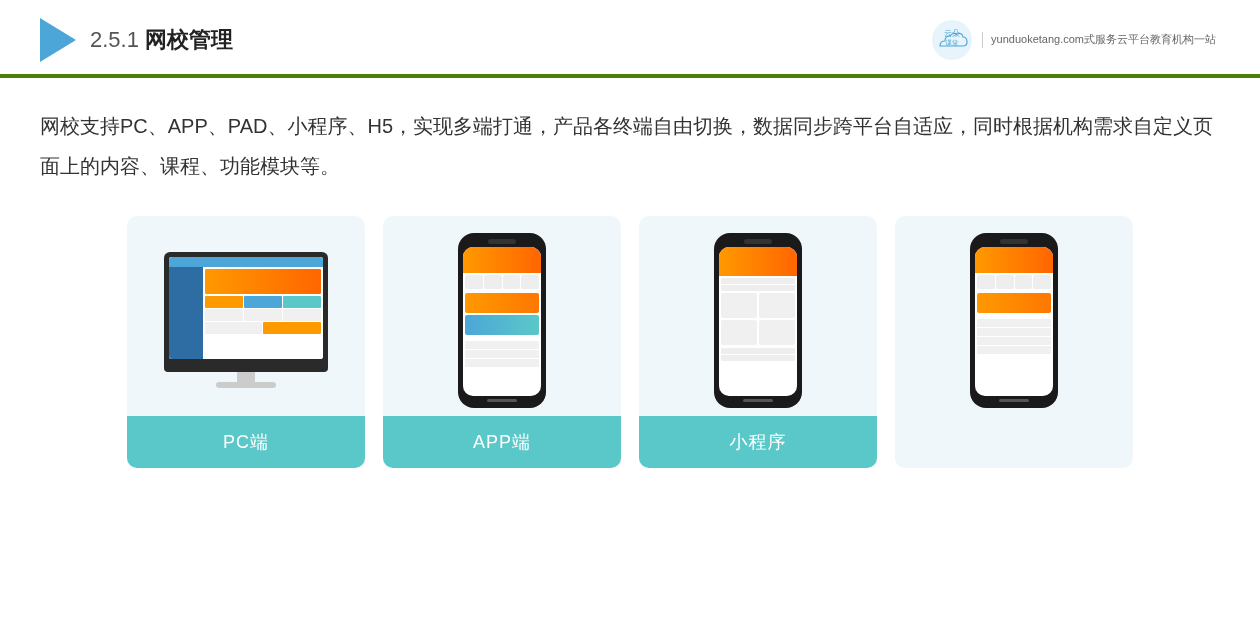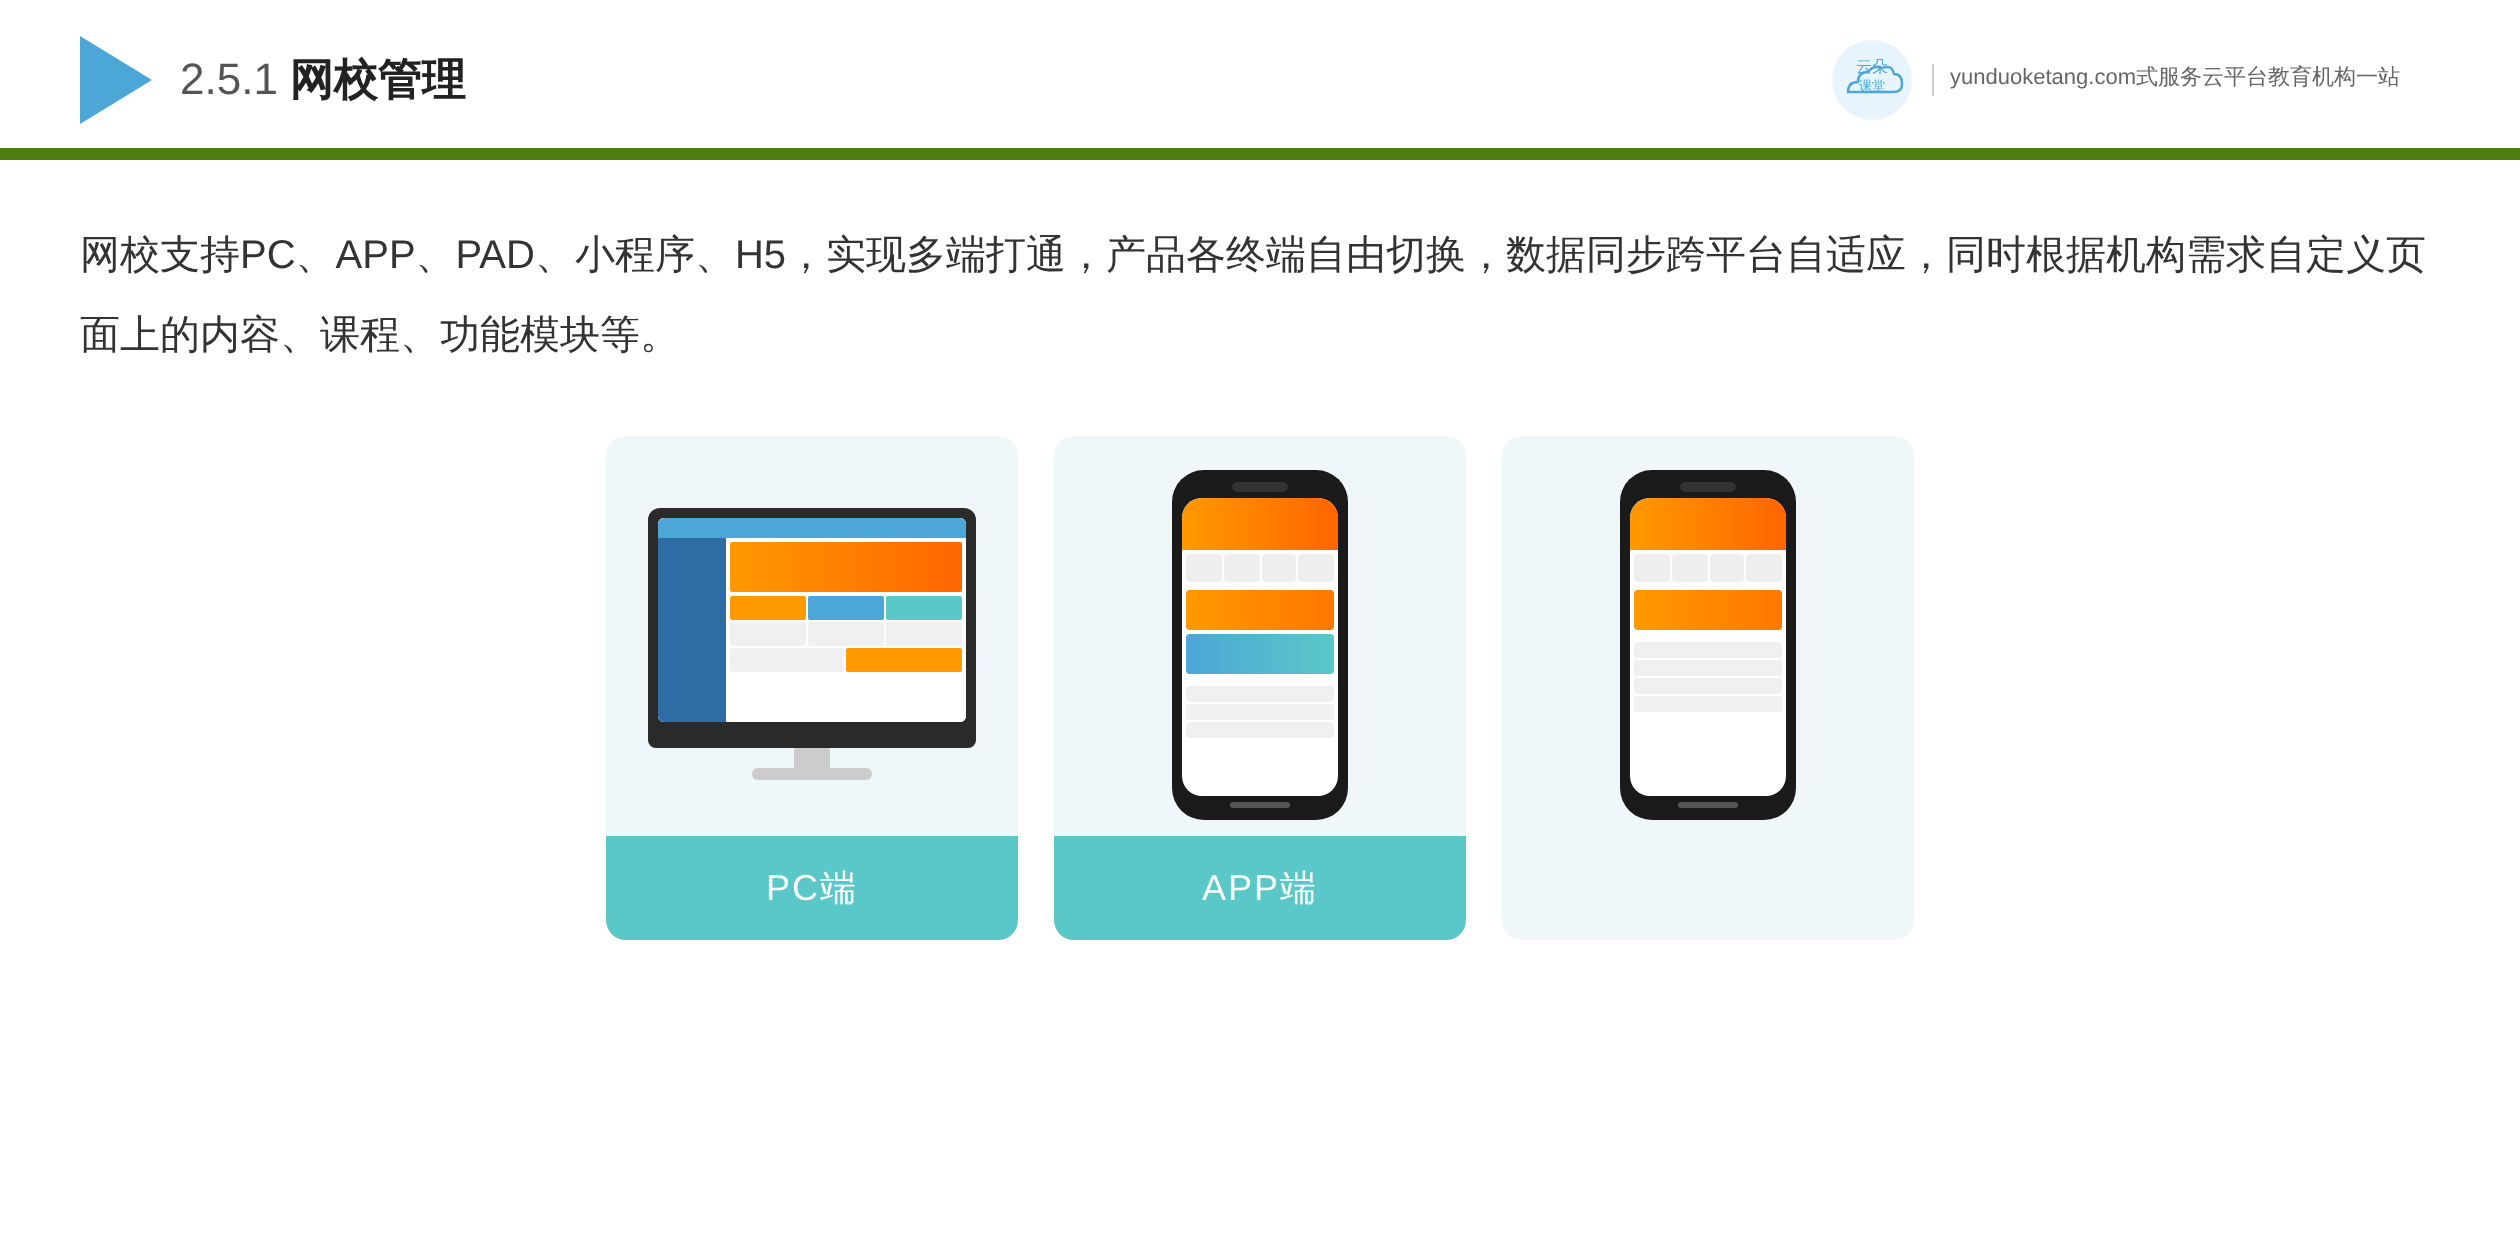--- a/index.html
+++ b/index.html
@@ -17,22 +17,22 @@
       background: #fff;
       padding: 0;
       position: relative;
     }
 
     
     .header {
       display: flex;
       align-items: center;
       justify-content: space-between;
-      padding: 18px 60px 12px 40px;
-      border-bottom: 6px solid #4d7c0f;
+      padding: 18px 44px 12px 40px;
+      border-bottom: 4px solid #4d7c0f;
     }
 
     .header-left {
       display: flex;
       align-items: center;
       gap: 14px;
     }
 
     .logo-triangle {
       width: 0;
@@ -91,21 +91,21 @@
     .cards-container {
       display: flex;
       gap: 18px;
       padding: 20px 40px 30px 40px;
       justify-content: center;
     }
 
     .card {
       background: #f0f7fb;
       border-radius: 10px;
-      width: 206px;
+      width: 238px;
       overflow: hidden;
       display: flex;
       flex-direction: column;
       align-items: flex-end;
     }
 
     .card-image-area {
       width: 100%;
       height: 200px;
       display: flex;
@@ -523,20 +523,46 @@
               </div>
             </div>
           </div>
           <div class="phone-home-bar"></div>
         </div>
       </div>
       <div class="card-label">APP端</div>
     </div>
 
 
+    <div class="card">
+      <div class="card-image-area">
+        <div class="phone">
+          <div class="phone-notch"></div>
+          <div class="phone-screen">
+            <div class="mini-phone-screen-content">
+              <div class="mini-top"></div>
+              <div class="mini-content">
+                <div class="mini-row"></div>
+                <div class="mini-row"></div>
+                <div class="mini-card-grid">
+                  <div class="mini-card"></div>
+                  <div class="mini-card"></div>
+                  <div class="mini-card"></div>
+                  <div class="mini-card"></div>
+                </div>
+                <div class="mini-row" style="margin-top:3px;"></div>
+                <div class="mini-row"></div>
+              </div>
+            </div>
+          </div>
+          <div class="phone-home-bar"></div>
+        </div>
+      </div>
+      <div class="card-label">小程序</div>
+    </div>
 
     <div class="card">
       <div class="card-image-area">
         <div class="phone">
           <div class="phone-notch"></div>
           <div class="phone-screen">
             <div class="phone-screen-content">
               <div class="phone-header"></div>
               <div class="phone-grid">
                 <div class="phone-grid-item"></div>

